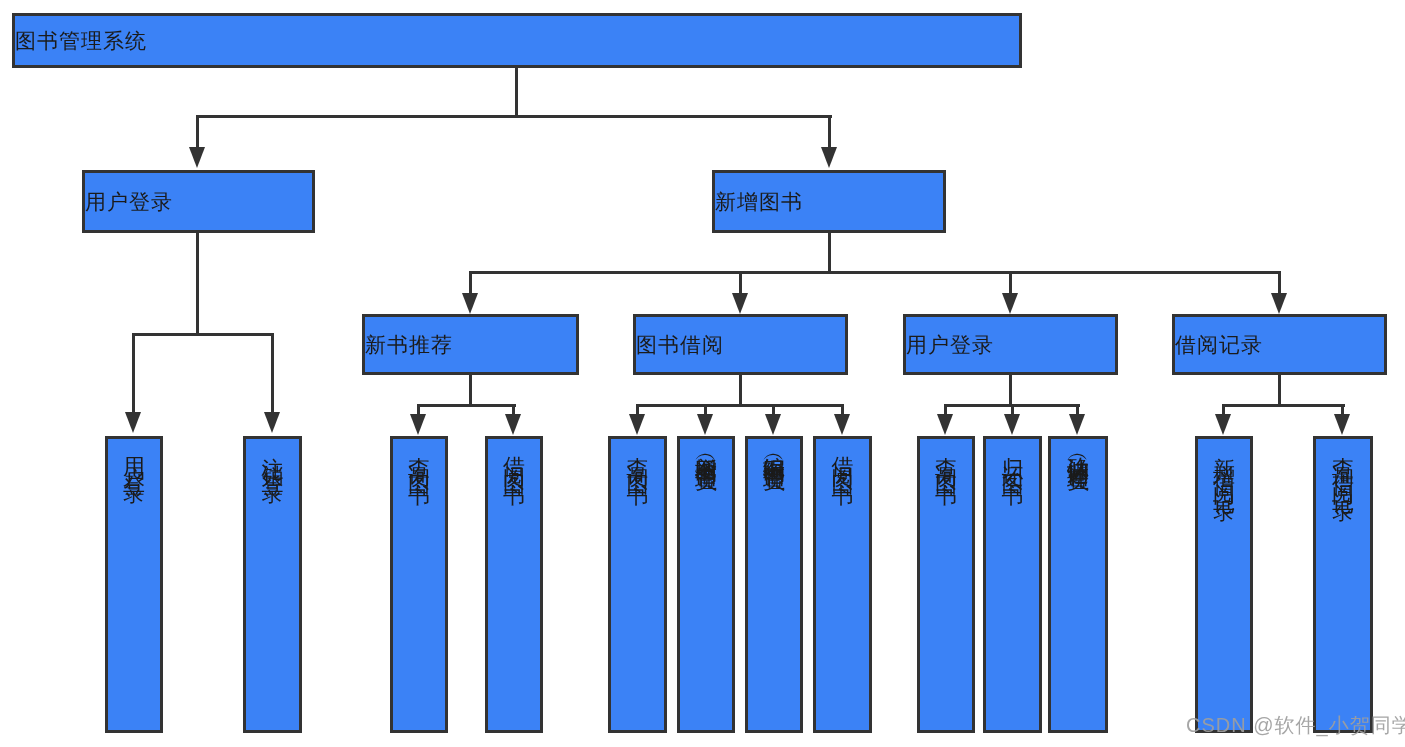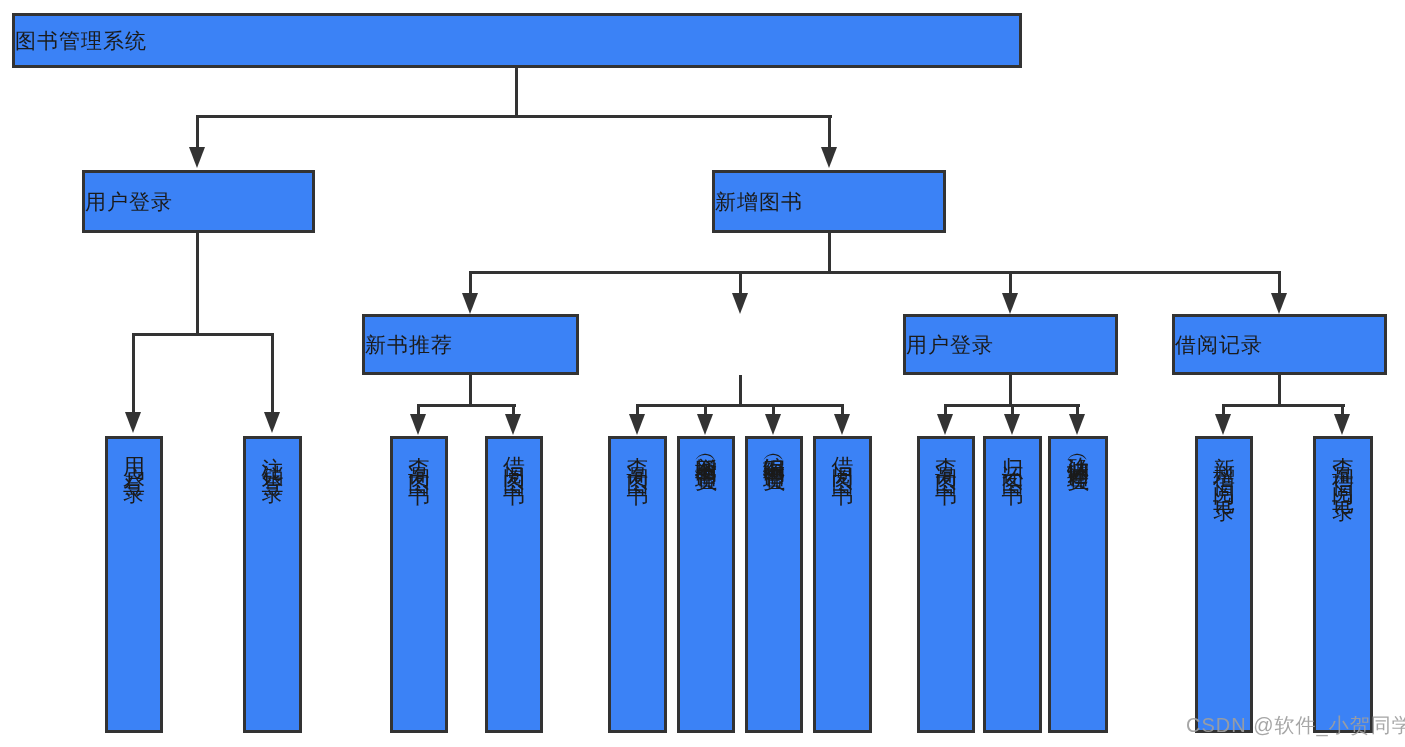--- a/index.html
+++ b/index.html
@@ -66,20 +66,23 @@
   <div class="ah" style="left:462px;top:293px;"></div>
   <div class="vl" style="left:739px;top:271px;height:23px;"></div>
   <div class="ah" style="left:732px;top:293px;"></div>
   <div class="vl" style="left:1009px;top:271px;height:23px;"></div>
   <div class="ah" style="left:1002px;top:293px;"></div>
   <div class="vl" style="left:1278px;top:271px;height:23px;"></div>
   <div class="ah" style="left:1271px;top:293px;"></div>
 
   <div class="bx" style="left:362px;top:314px;width:217px;height:61px;">
     <span>新书推荐</span>
+  </div>
+  <div class="bx" style="left:633px;top:314px;width:215px;height:61px;">
+    <span>图书借阅</span>
   </div>
   <div class="bx" style="left:903px;top:314px;width:215px;height:61px;">
     <span>用户登录</span>
   </div>
   <div class="bx" style="left:1172px;top:314px;width:215px;height:61px;">
     <span>借阅记录</span>
   </div>
 
   <div class="vl" style="left:469px;top:375px;height:31px;"></div>
   <div class="hl" style="left:417px;top:404px;width:99px;"></div>

